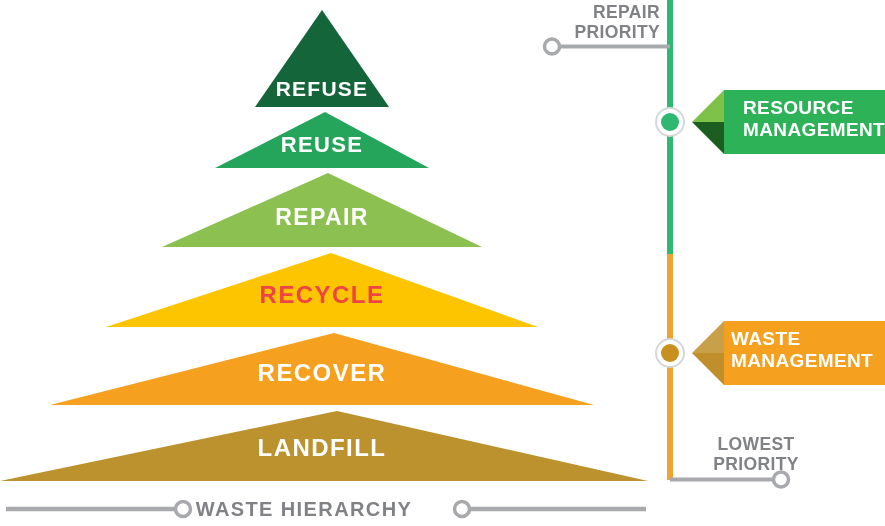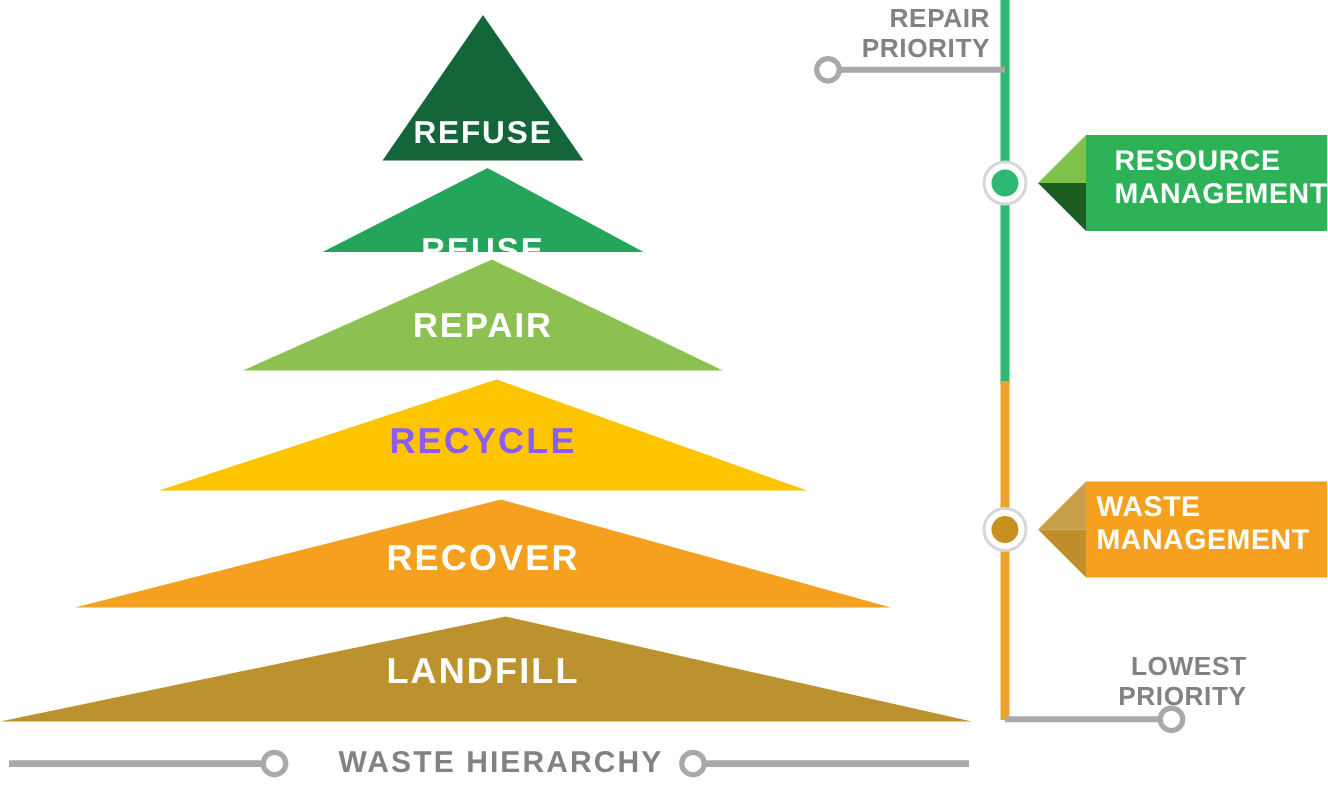--- a/index.html
+++ b/index.html
@@ -30,21 +30,21 @@
     position: absolute;
     color: #ffffff;
     font-weight: bold;
     letter-spacing: 0.06em;
     text-align: center;
     white-space: nowrap;
     transform: translate(-50%, -50%);
     pointer-events: none;
   }
   .band-label.sz1 { font-size: 21px; text-align: center; }
-  .band-label.sz2 { font-size: 22px; margin-top: 22px; }
+  .band-label.sz2 { font-size: 22px; }
   .band-label.sz3 { font-size: 23px; }
   .band-label.sz4 { font-size: 24px; }
 
   .arrow-label {
     position: absolute;
     color: #ffffff;
     font-weight: bold;
     font-size: 19px;
     line-height: 1.18;
     letter-spacing: 0.02em;
@@ -55,21 +55,21 @@
     position: absolute;
     color: #808285;
     font-weight: bold;
     font-size: 17.5px;
     line-height: 1.16;
     letter-spacing: 0.02em;
     white-space: nowrap;
     pointer-events: none;
   }
   .priority-label.right-al { text-align: right; }
-  .priority-label.left-al  { text-align: right; }
+  .priority-label.left-al  { text-align: center; }
 
   .caption-label {
     position: absolute;
     color: #808285;
     font-weight: bold;
     font-size: 20px;
     letter-spacing: 0.07em;
     white-space: nowrap;
     transform: translate(-50%, -50%);
     pointer-events: none;
@@ -132,21 +132,21 @@
       <line x1="6" y1="509" x2="175" y2="509" stroke="#a7a9ac" stroke-width="4.5"></line>
       <circle cx="183" cy="509" r="7.5" fill="#ffffff" stroke="#a7a9ac" stroke-width="3.5"></circle>
       <circle cx="462" cy="509" r="7.5" fill="#ffffff" stroke="#a7a9ac" stroke-width="3.5"></circle>
       <line x1="470" y1="509" x2="646" y2="509" stroke="#a7a9ac" stroke-width="4.5"></line>
     </g>
   </svg>
 
   <div class="band-label sz1" style="left: 322px; top: 89px; color: rgb(255, 255, 255);">REFUSE</div>
   <div class="band-label sz2" style="left: 322px; top: 145px; color: rgb(255, 255, 255);">REUSE</div>
   <div class="band-label sz3" style="left: 322px; top: 217px; color: rgb(255, 255, 255); text-align: center;">REPAIR</div>
-  <div class="band-label sz4" style="left: 322px; top: 295px; color: #8b5cf6;">RECYCLE</div>
+  <div class="band-label sz4" style="left: 322px; top: 295px; color: #ef4444;">RECYCLE</div>
   <div class="band-label sz4" style="left: 322px; top: 373px; color: rgb(255, 255, 255);">RECOVER</div>
   <div class="band-label sz4" style="left: 322px; top: 448px; color: rgb(255, 255, 255);">LANDFILL</div>
 
   <div class="arrow-label" style="left:743px; top:97px;">
     <div>RESOURCE</div>
     <div>MANAGEMENT</div>
   </div>
 
   <div class="arrow-label" style="left:731px; top:328px;">
     <div>WASTE</div>
@@ -156,15 +156,15 @@
   <div class="priority-label right-al" style="left: 497px; top: 2px; width: 163px; color: rgb(128, 130, 133);">
     <div>REPAIR</div>
     <div>PRIORITY</div>
   </div>
 
   <div class="priority-label left-al" style="left: 681px; top: 434px; width: 150px; color: rgb(128, 130, 133);">
     <div>LOWEST</div>
     <div>PRIORITY</div>
   </div>
 
-  <div class="caption-label" style="left:334px; top:509px;">WASTE HIERARCHY</div>
+  <div class="caption-label" style="left:304px; top:509px;">WASTE HIERARCHY</div>
 
 </div>
 
 </body></html>

